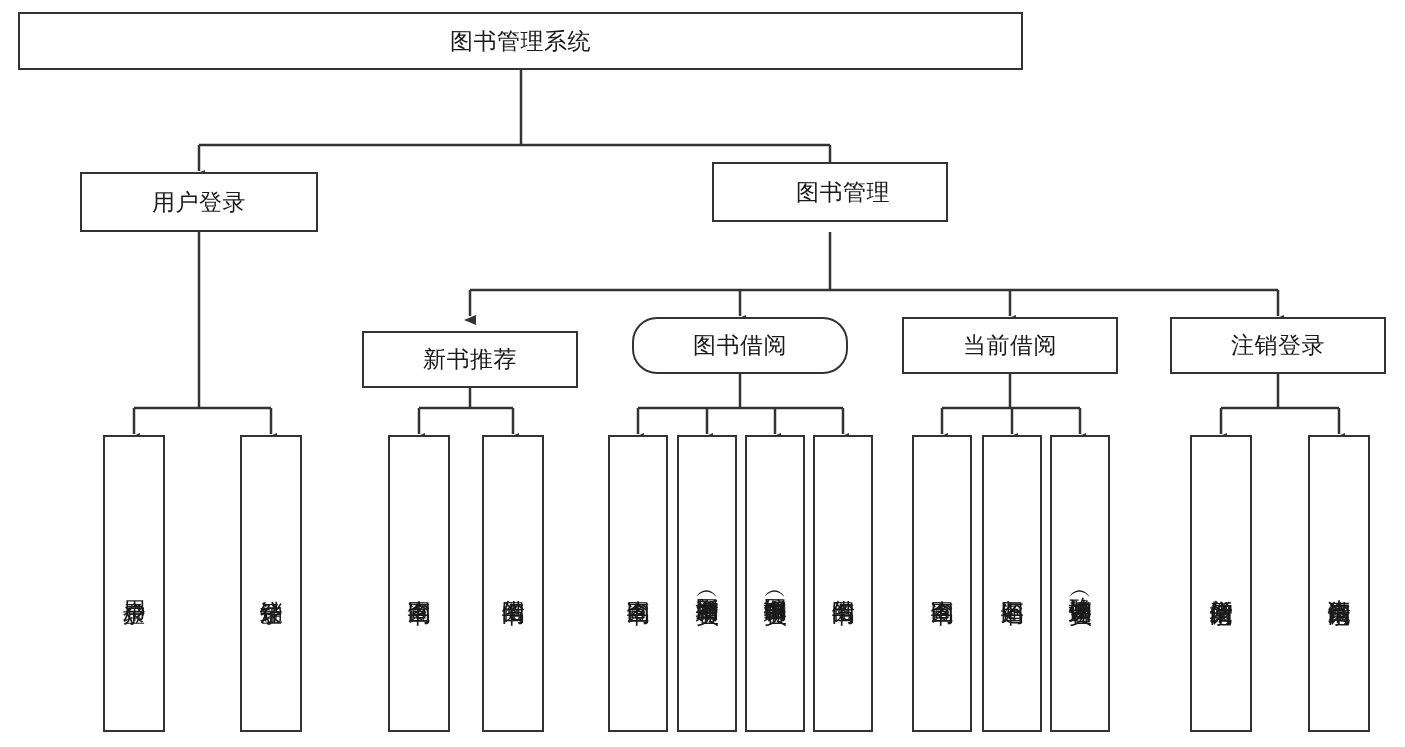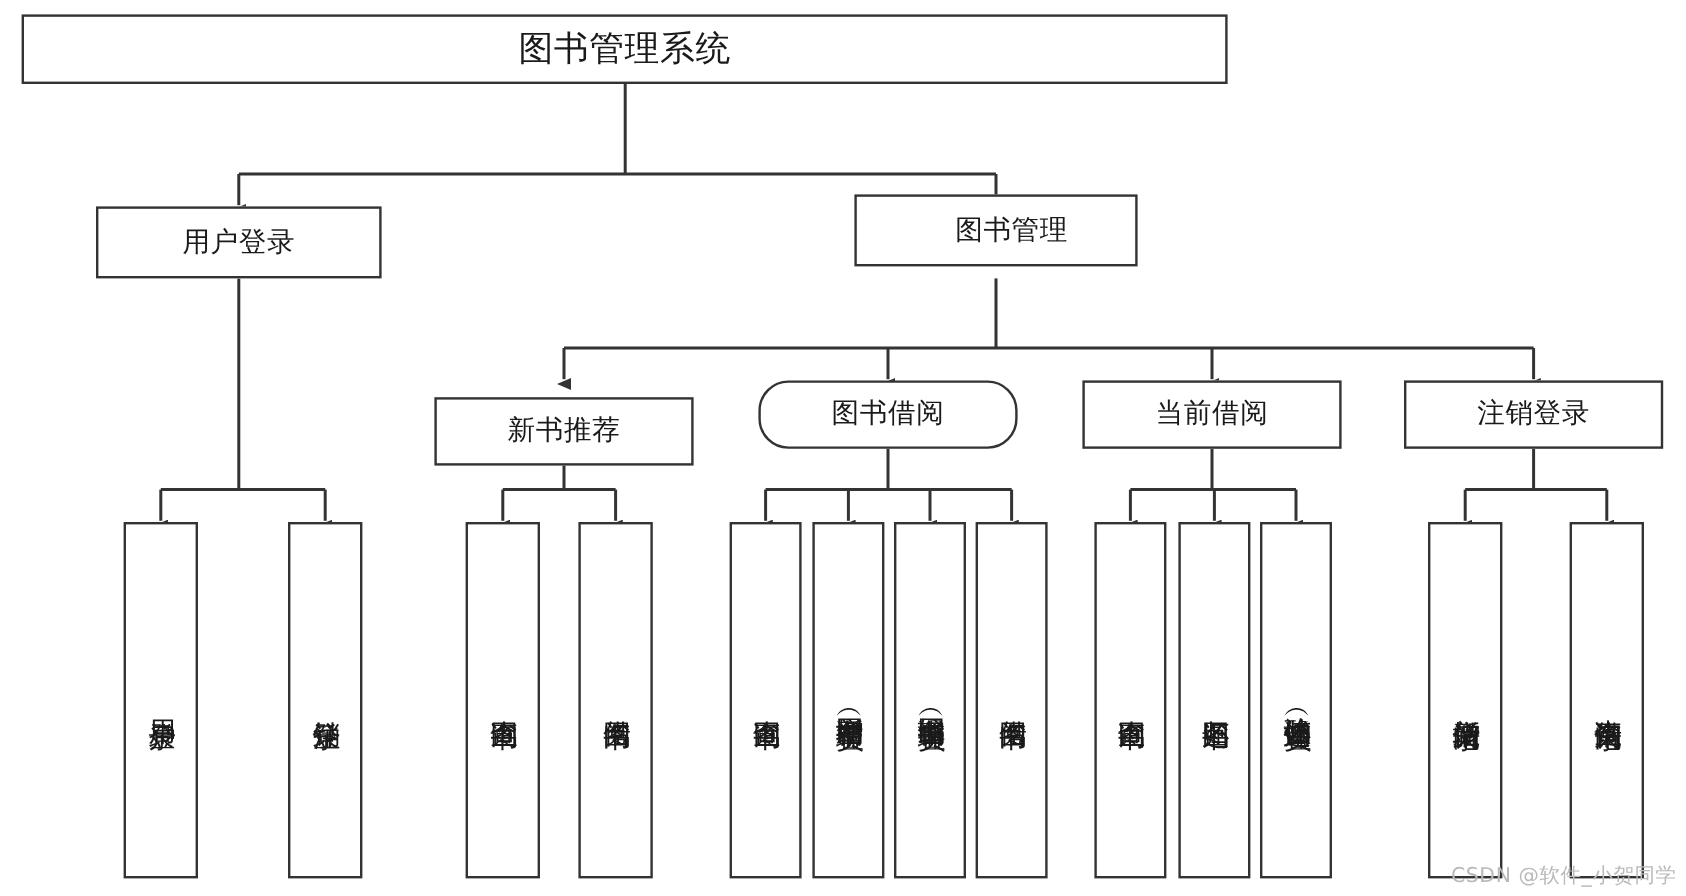--- a/index.html
+++ b/index.html
@@ -36,21 +36,21 @@
     justify-content: center;
     color: #1a1a1a;
   }
   .node.horiz {
     font-size: 23px;
     line-height: 1.15;
     letter-spacing: 0.5px;
     white-space: nowrap;
   }
   .node.root {
-    font-size: 29px;
+    font-size: 23px;
     align-items: center;
   }
   .node.leaf {
     writing-mode: vertical-rl;
     text-orientation: upright;
     font-size: 23px;
     line-height: 1.28;
     letter-spacing: 1px;
     padding-top: 6px;
     padding-bottom: 6px;
@@ -170,14 +170,13 @@
         <span>确认归还（管理员）</span>
       </div>
       <div class="node leaf" style="left: 1190px; top: 435px; width: 62px; height: 297px;">
         <span>新增借阅记录</span>
       </div>
       <div class="node leaf" style="left: 1308px; top: 435px; width: 62px; height: 297px;">
         <span>查询借阅记录</span>
       </div>
     </div>
 
-  <div id="watermark">CSDN @软件_小贺同学</div>
 </div>
 
 </body></html>

